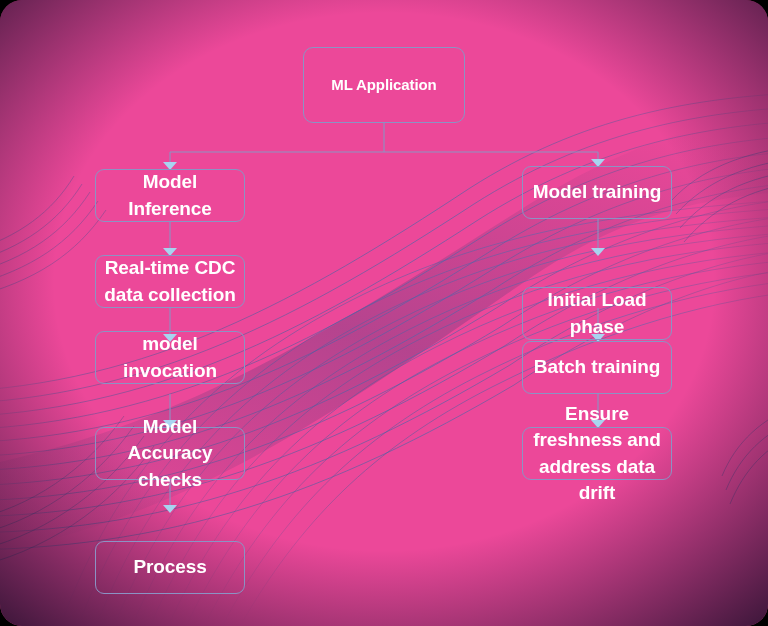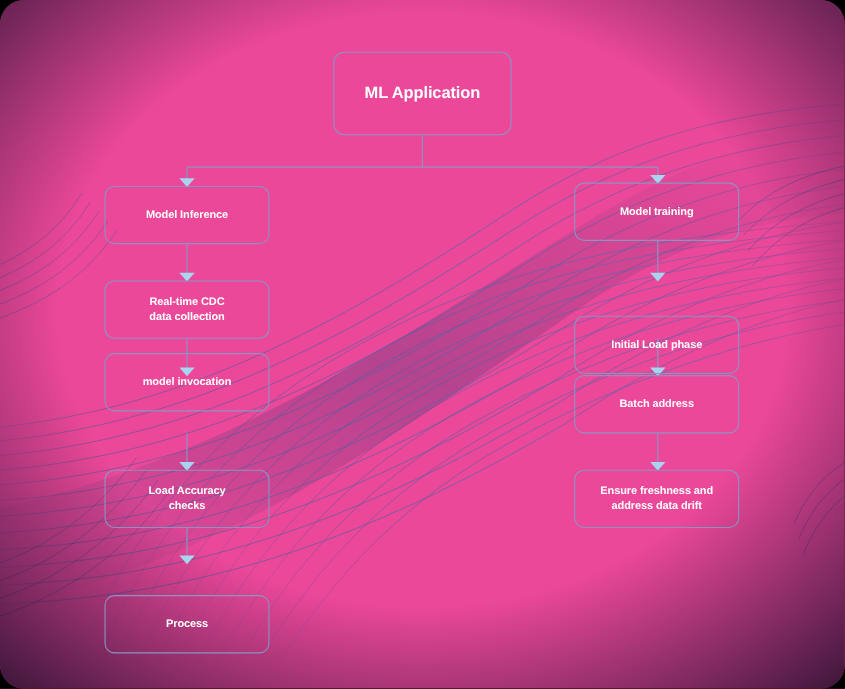--- a/index.html
+++ b/index.html
@@ -39,41 +39,41 @@
     border:1px solid #8b93c4;
     border-radius:9px;
     background:transparent;
     display:flex;
     align-items:center;
     justify-content:center;
     text-align:center;
   }
   .node .label {
     color:#ffffff;
-    font-size:10px;
+    font-size:19px;
     font-weight:bold;
     line-height:1.38;
     letter-spacing:-0.1px;
     padding:0 6px;
     white-space:pre-line;
   }
 
   
   #node-root {
     left:303px; top:47px;
     width:162px; height:76px;
     border-radius:10px;
   }
   #node-root .label { font-size:15px; }
 
   
   .col-left { left:95px; width:150px; }
   #node-l1 { top:169px; height:53px; }
   #node-l2 { top:255px; height:53px;text-align:center; }
-  #node-l3 { top:321px; height:53px; }
+  #node-l3 { top:331px; height:53px; }
   #node-l4 { top:427px; height:53px; }
   #node-l5 { top:512px; height:53px;margin-top:29px; }
 
   
   .col-right { left:522px; width:150px; }
   #node-r1 { top:166px; height:53px; }
   #node-r2 { top:255px; height:53px;margin-top:32px; }
   #node-r3 { top:341px; height:53px; }
   #node-r4 { top:427px; height:53px; }
 
@@ -221,35 +221,35 @@
       <span class="label">Model Inference</span>
     </div>
     <div class="node col-left" id="node-l2">
       <span class="label">Real-time CDC
 data collection</span>
     </div>
     <div class="node col-left" id="node-l3">
       <span class="label">model invocation</span>
     </div>
     <div class="node col-left" id="node-l4">
-      <span class="label">Load Accuracy
+      <span class="label">Model Accuracy
 checks</span>
     </div>
     <div class="node col-left" id="node-l5">
       <span class="label">Process</span>
     </div>
 
     <div class="node col-right" id="node-r1">
       <span class="label">Model training</span>
     </div>
     <div class="node col-right" id="node-r2">
       <span class="label">Initial Load phase</span>
     </div>
     <div class="node col-right" id="node-r3">
-      <span class="label">Batch address</span>
+      <span class="label">Batch training</span>
     </div>
     <div class="node col-right" id="node-r4">
       <span class="label">Ensure freshness and
 address data drift</span>
     </div>
 
   </div>
 </div>
 
 </body></html>

